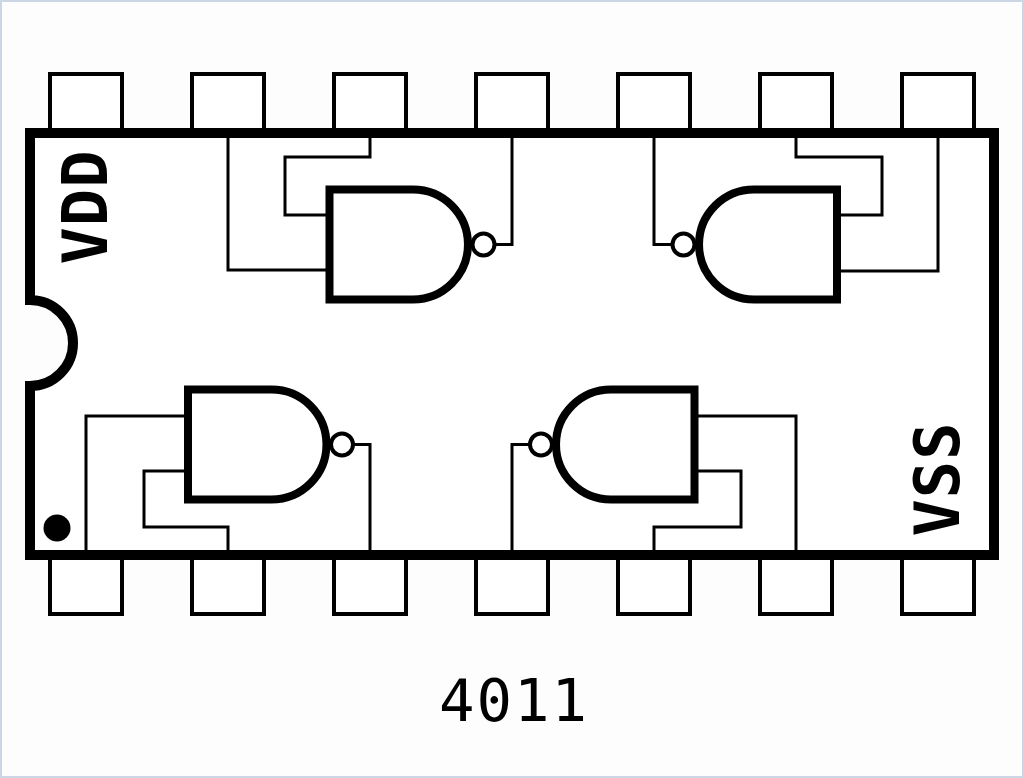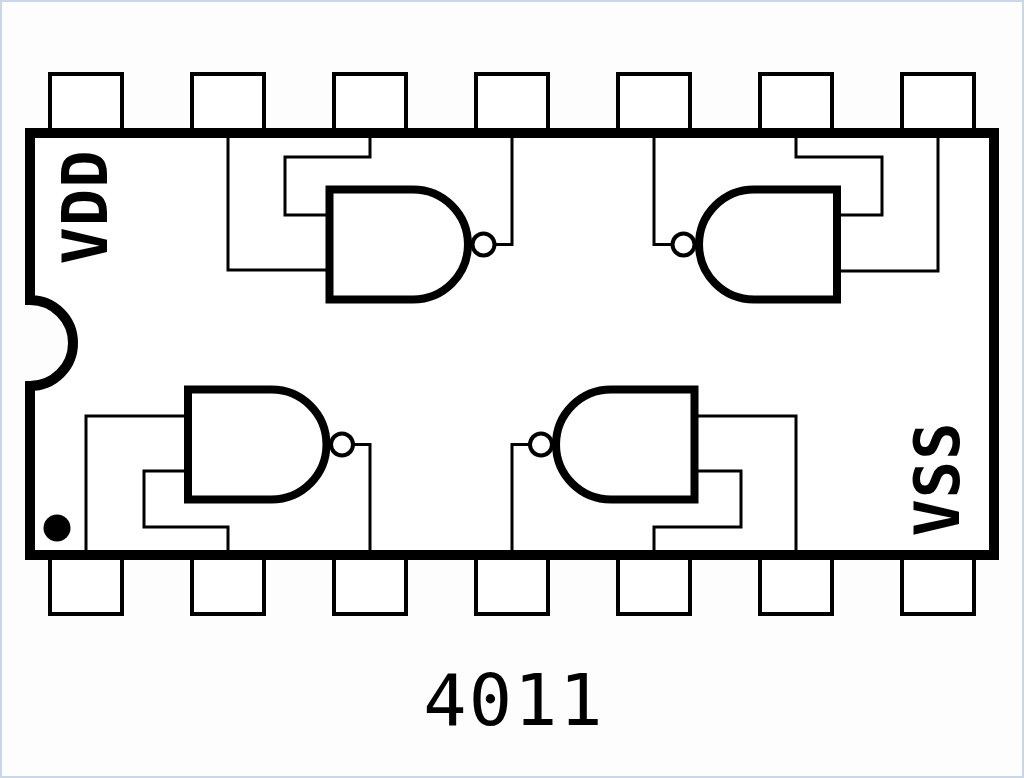--- a/index.html
+++ b/index.html
@@ -30,21 +30,21 @@
     user-select: none;
   }
   .chip-label.rotated {
     transform: translate(-50%, -50%) rotate(-90deg);
     font-size: 62px;
     font-weight: bold;
     letter-spacing: 1px;
   }
   .chip-label.part-number {
     transform: translate(-50%, -50%);
-    font-size: 72px;
+    font-size: 59px;
     font-weight: normal;
     letter-spacing: 2px;
   }
   .vdd-label { left: 84px;  top: 205px; }
   .vss-label { left: 936px; top: 477px; }
   .part-number { left: 512px; top: 698px; }
 </style>
 </head>
 <body>
 

